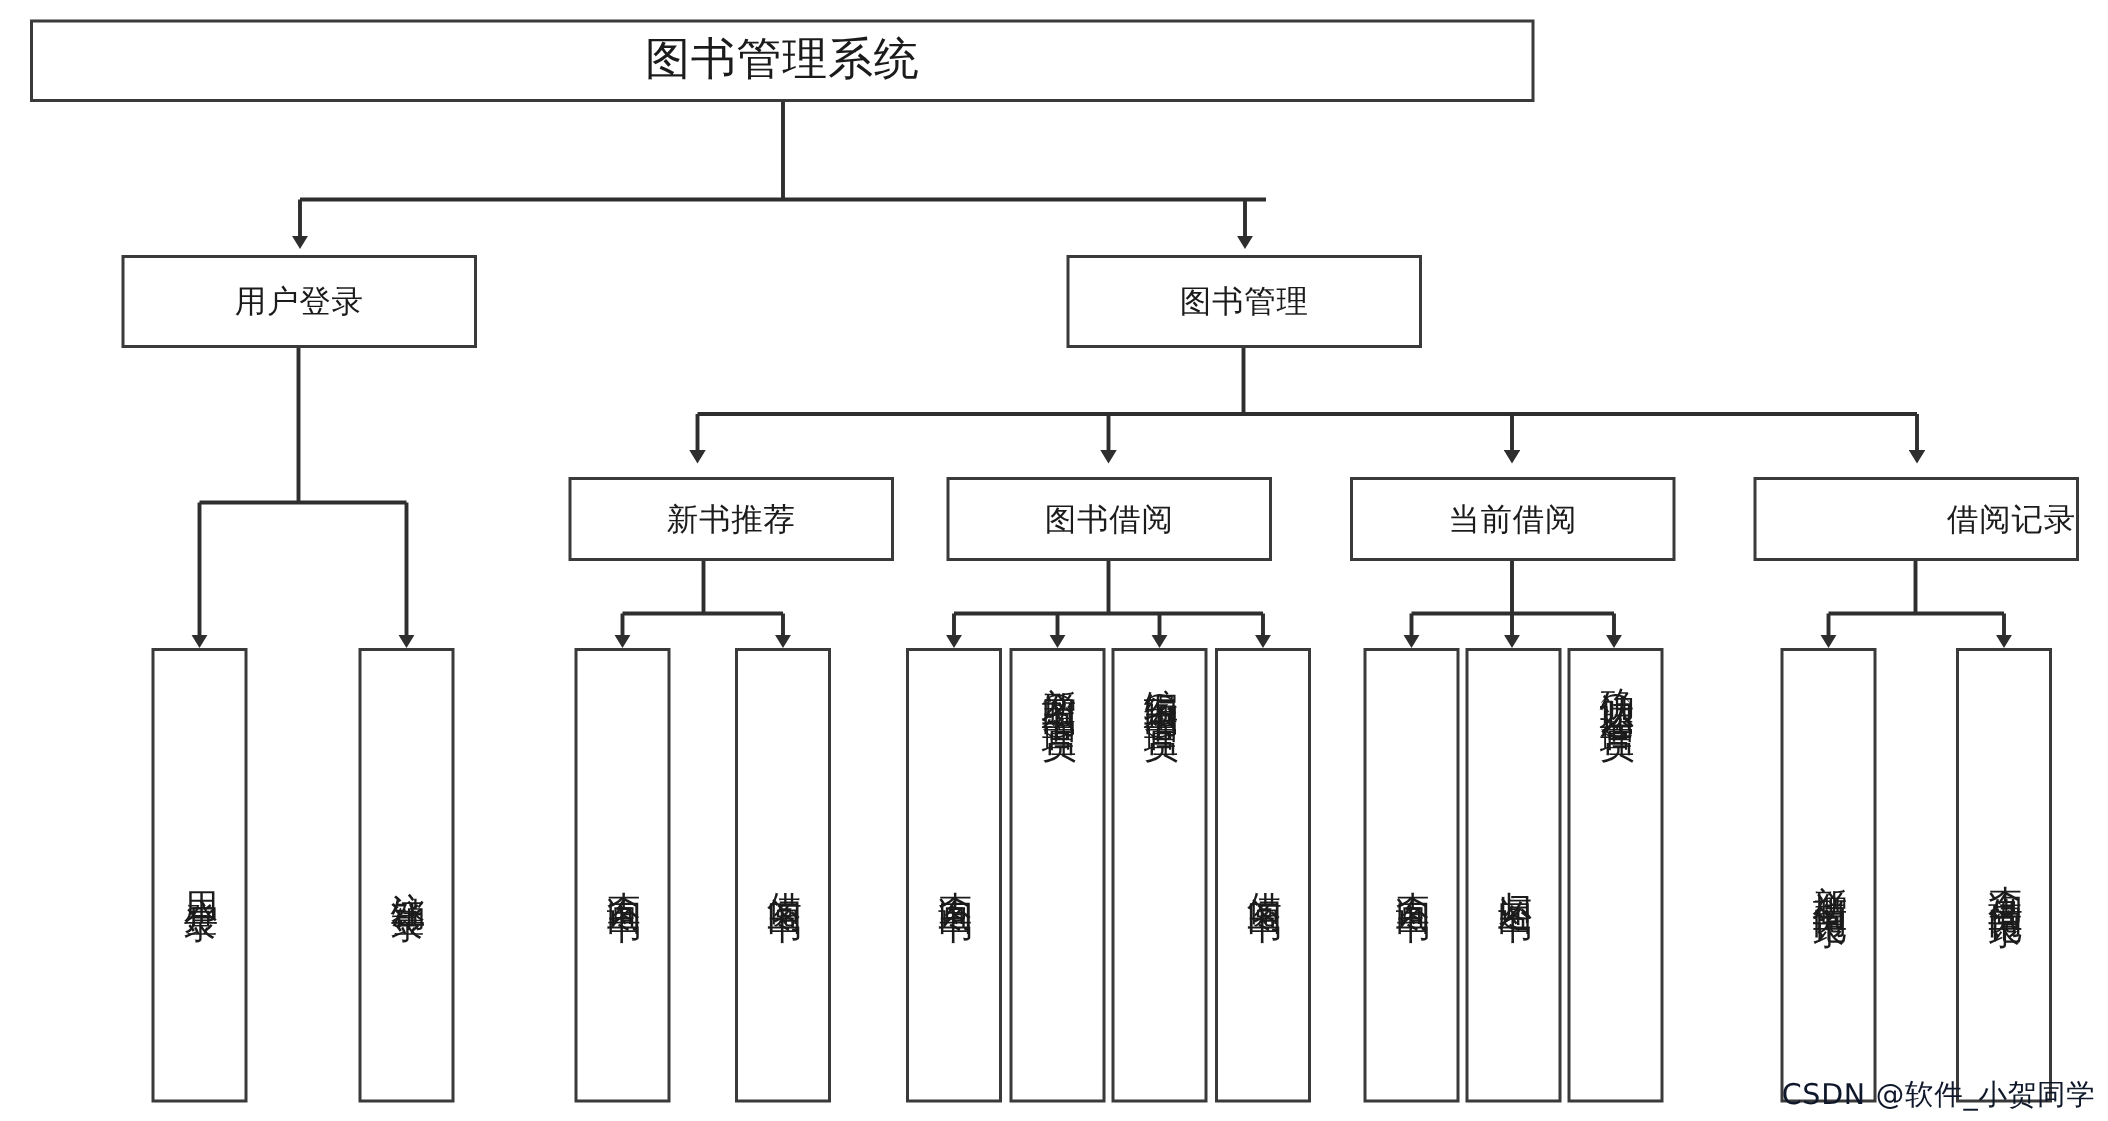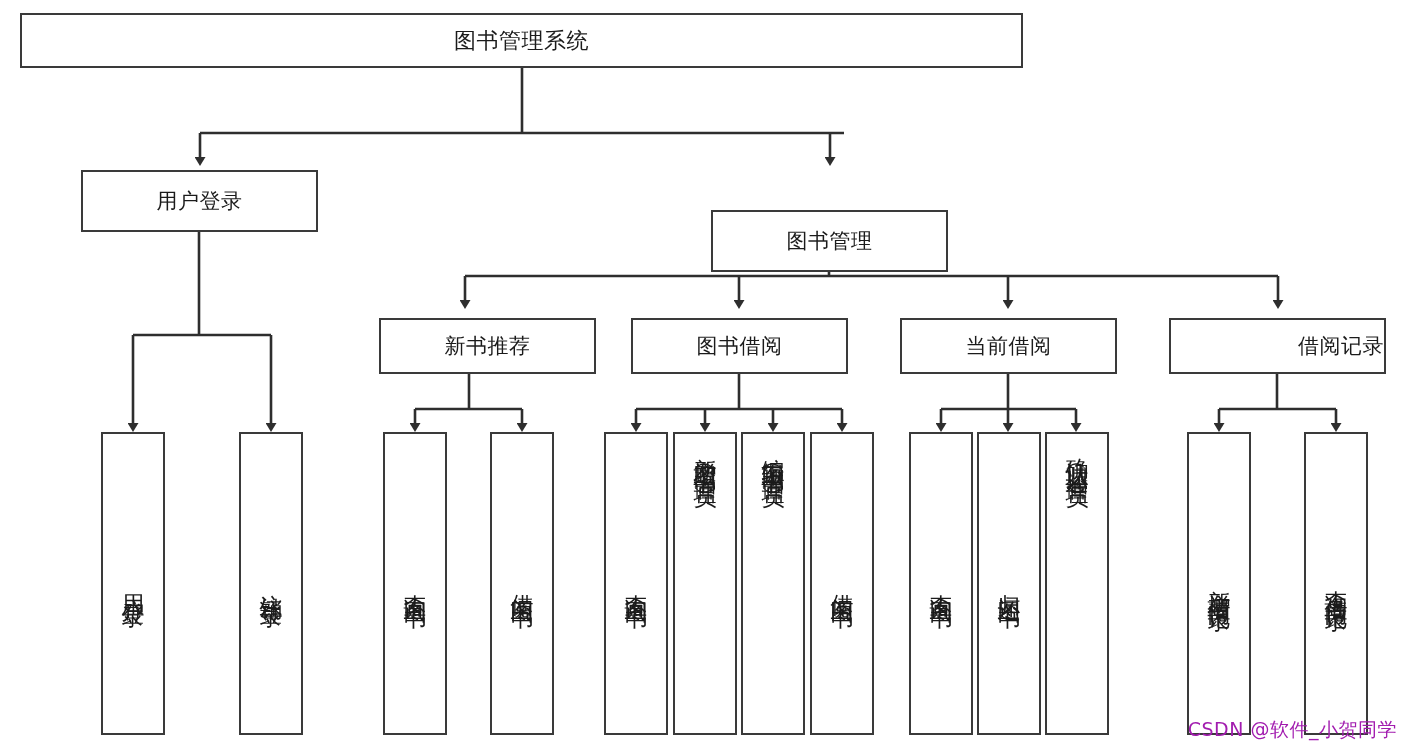--- a/index.html
+++ b/index.html
@@ -40,21 +40,21 @@
     text-align: center;
     line-height: 1.15;
   }
   
   .node.horiz .lbl {
     font-size: 21px;
     letter-spacing: 0.5px;
     white-space: nowrap;
   }
   .node.root .lbl {
-    font-size: 22px;
+    font-size: 30px;
   }
   
   .node.vert {
     align-items: flex-start;
     justify-content: center;
     padding-top: 6px;
   }
   .node.vert .lbl {
     writing-mode: vertical-rl;
     text-orientation: upright;
@@ -65,21 +65,21 @@
   }
   .node.vert.center {
     align-items: center;
     padding-top: 0;
   }
   #watermark {
     position: absolute;
     right: 8px;
     bottom: 4px;
     font-size: 19px;
-    color: #a21caf;
+    color: #0f172a;
     letter-spacing: 0.5px;
     white-space: nowrap;
     margin-top: 48px;
   }
 </style>
 </head>
 <body>
 
 <div id="canvas">
 
@@ -133,21 +133,21 @@
     </g>
   </svg>
 
   <div class="node horiz root" style="left:20px; top:13px; width:1003px; height:55px;">
     <span class="lbl">图书管理系统</span>
   </div>
 
   <div class="node horiz" style="left:81px; top:170px; width:237px; height:62px;">
     <span class="lbl">用户登录</span>
   </div>
-  <div class="node horiz" style="left:711px; top:170px; width:237px; height:62px;margin-top:40px;">
+  <div class="node horiz" style="left:711px; top:170px; width:237px; height:62px;">
     <span class="lbl">图书管理</span>
   </div>
 
   <div class="node horiz" style="left:361px; top:318px; width:217px; height:56px;margin-left:18px;">
     <span class="lbl">新书推荐</span>
   </div>
   <div class="node horiz" style="left:631px; top:318px; width:217px; height:56px;">
     <span class="lbl">图书借阅</span>
   </div>
   <div class="node horiz" style="left:900px; top:318px; width:217px; height:56px;">

